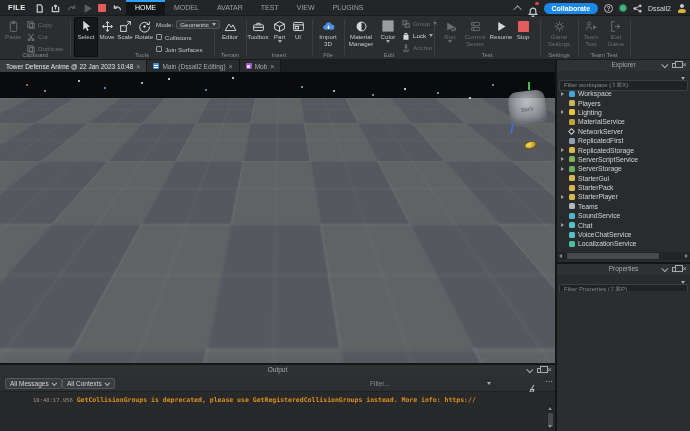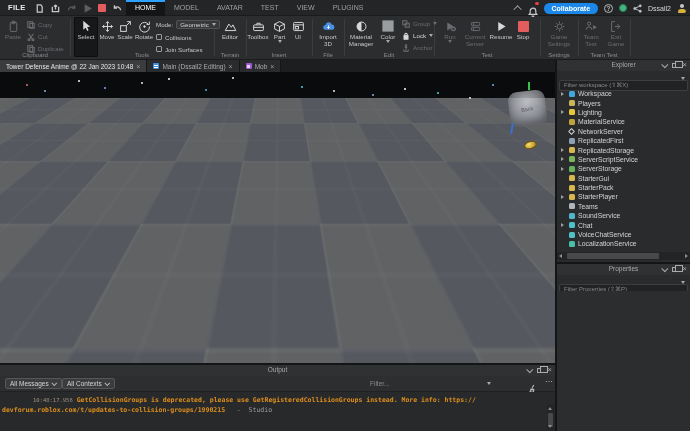--- a/index.html
+++ b/index.html
@@ -605,24 +605,20 @@
           <path d="M6.5 1L4.5 4.5M2.5 5.5l4 1.5M2 9c.8-2 1.5-3 2.5-3.5l2 .8C6.3 7.5 6 8.3 6 9z"></path>
         </svg>
     </span>
     <span class="odots">⋯</span>
   </div>
   <div class="obody">
     <div class="oline1">
       <span class="ots">10:48:17.956</span>
       <span class="omsg">GetCollisionGroups is deprecated, please use GetRegisteredCollisionGroups instead. More info: https://</span>
     </div>
-    <div class="oline2">
-      <span class="omsg">devforum.roblox.com/t/updates-to-collision-groups/1990215</span>
-      <span class="osrc">&nbsp;&nbsp;<span>-</span>&nbsp;&nbsp;<span>Studio</span></span>
-    </div>
     <div class="oscroll">
       <span class="tri-up"></span>
         <span class="thumb"></span>
         <span class="tri-dn"></span>
     </div>
   </div>
 </div>
 
 <aside class="rightcol">
 

